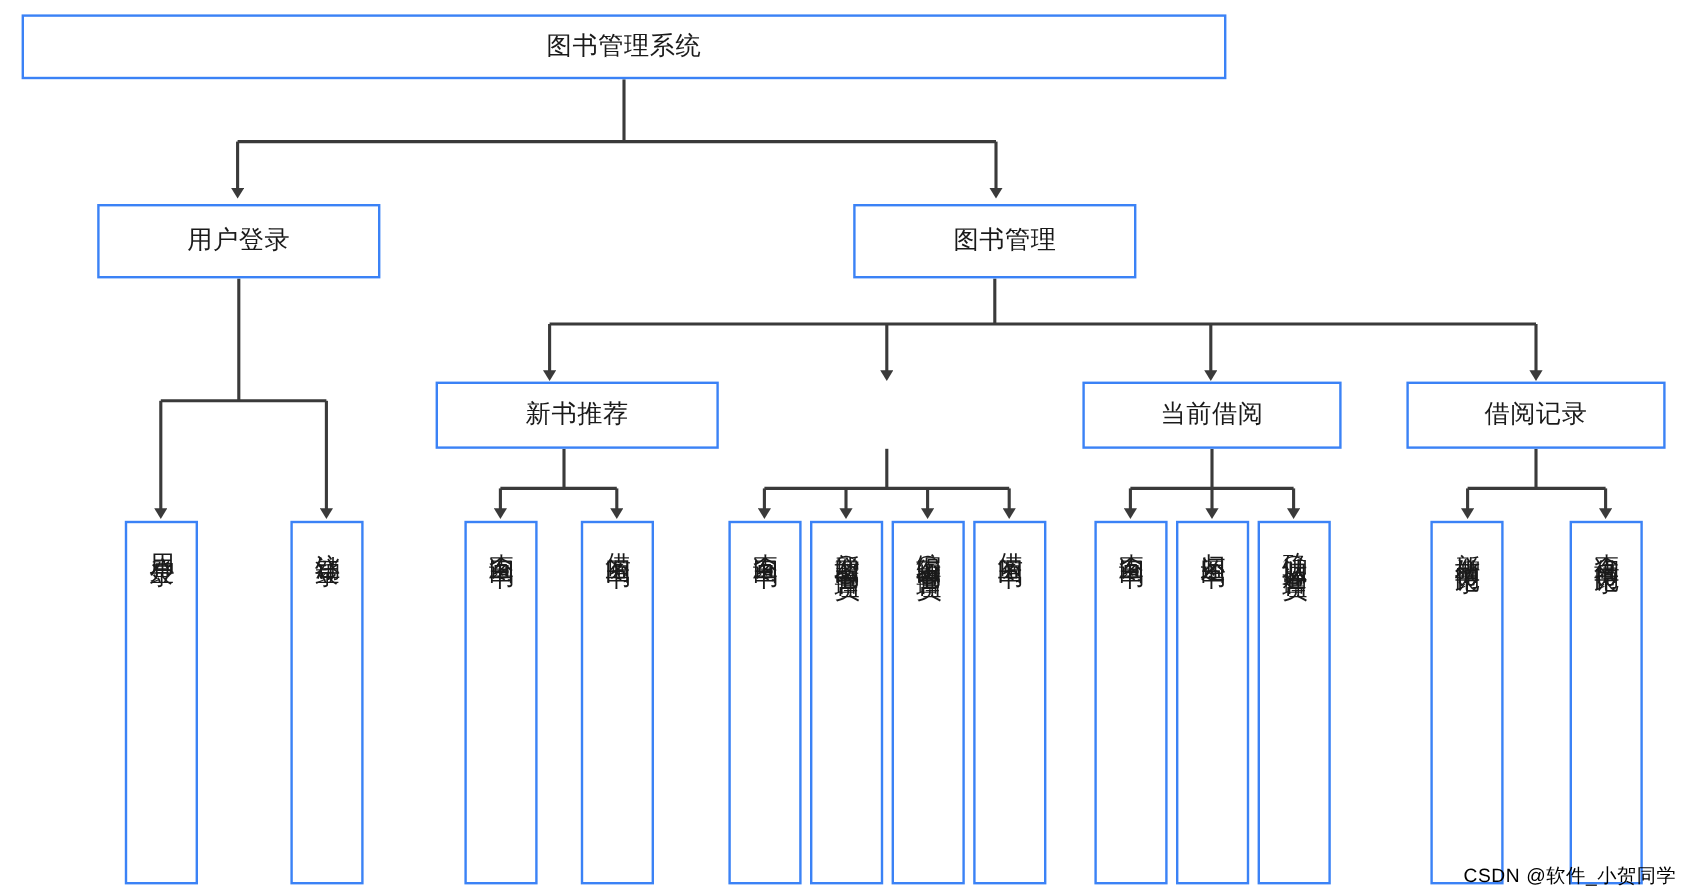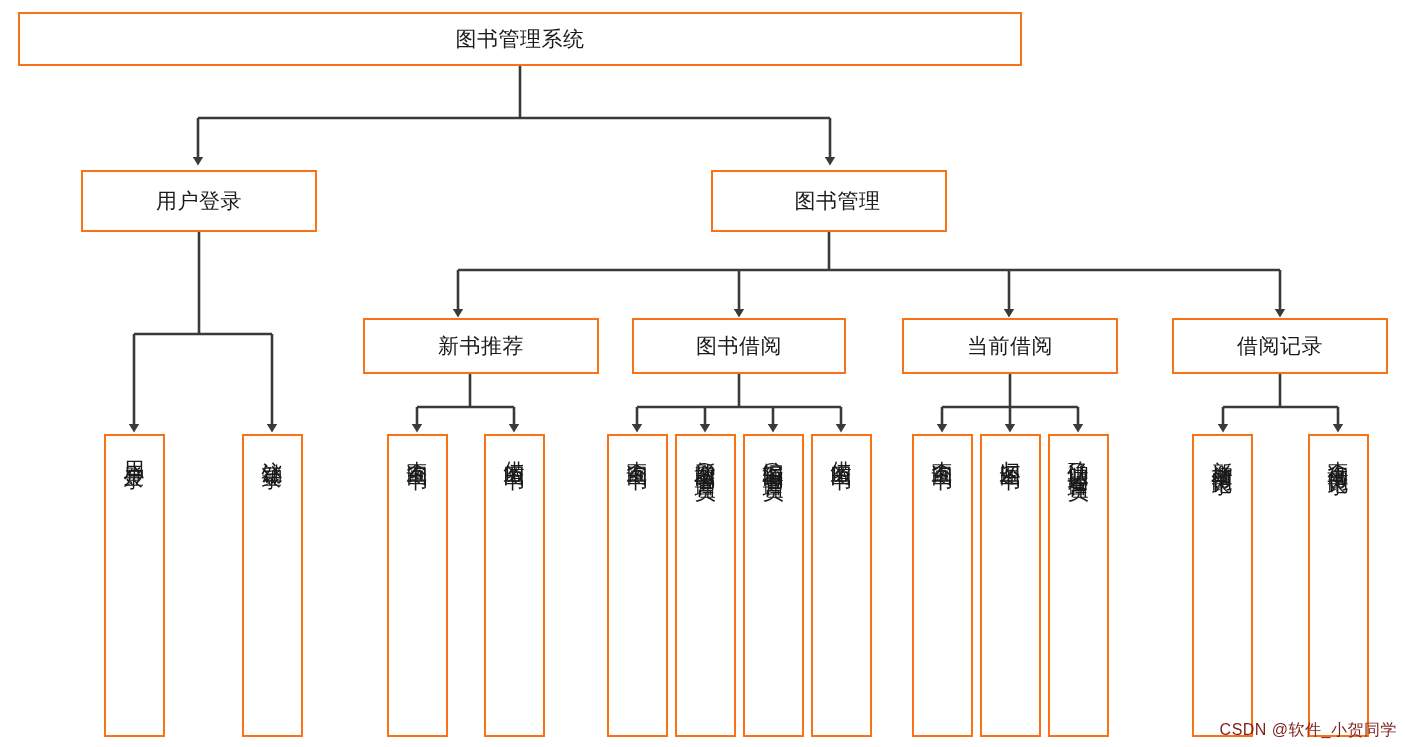--- a/index.html
+++ b/index.html
@@ -23,21 +23,21 @@
     left: 0;
     top: 0;
     width: 1405px;
     height: 747px;
     pointer-events: none;
   }
   .node {
     position: absolute;
     box-sizing: border-box;
     background: #ffffff;
-    border: 2px solid #f97316;
+    border: 2px solid #3b82f6;
     display: flex;
     align-items: center;
     justify-content: center;
     color: #1a1a1a;
   }
   .node-label {
     display: block;
     text-align: center;
     line-height: 1.18;
     color: #1a1a1a;
@@ -58,21 +58,21 @@
     font-size: 21px;
     letter-spacing: 3px;
     line-height: 1.0;
     white-space: nowrap;
   }
   #watermark {
     position: absolute;
     right: 8px;
     bottom: 6px;
     font-size: 16px;
-    color: #7f1d1d;
+    color: #000000;
     white-space: nowrap;
     letter-spacing: 0.5px;
     user-select: none;
   }
 </style>
 </head>
 <body>
 
 <div id="diagram-root">
 
@@ -135,23 +135,20 @@
   </div>
 
   <div class="node horizontal" style="left:711px; top:170px; width:236px; height:62px;padding-left:17px;">
     <span class="node-label">图书管理</span>
   </div>
 
   <div class="node horizontal" style="left:363px; top:318px; width:236px; height:56px;">
     <span class="node-label">新书推荐</span>
   </div>
 
-  <div class="node horizontal" style="left:632px; top:318px; width:214px; height:56px;">
-    <span class="node-label">图书借阅</span>
-  </div>
 
   <div class="node horizontal" style="left:902px; top:318px; width:216px; height:56px;align-items:center;">
     <span class="node-label">当前借阅</span>
   </div>
 
   <div class="node horizontal" style="left:1172px; top:318px; width:216px; height:56px;">
     <span class="node-label">借阅记录</span>
   </div>
 
   <div class="node vertical" style="left:104px; top:434px; width:61px; height:303px;">

